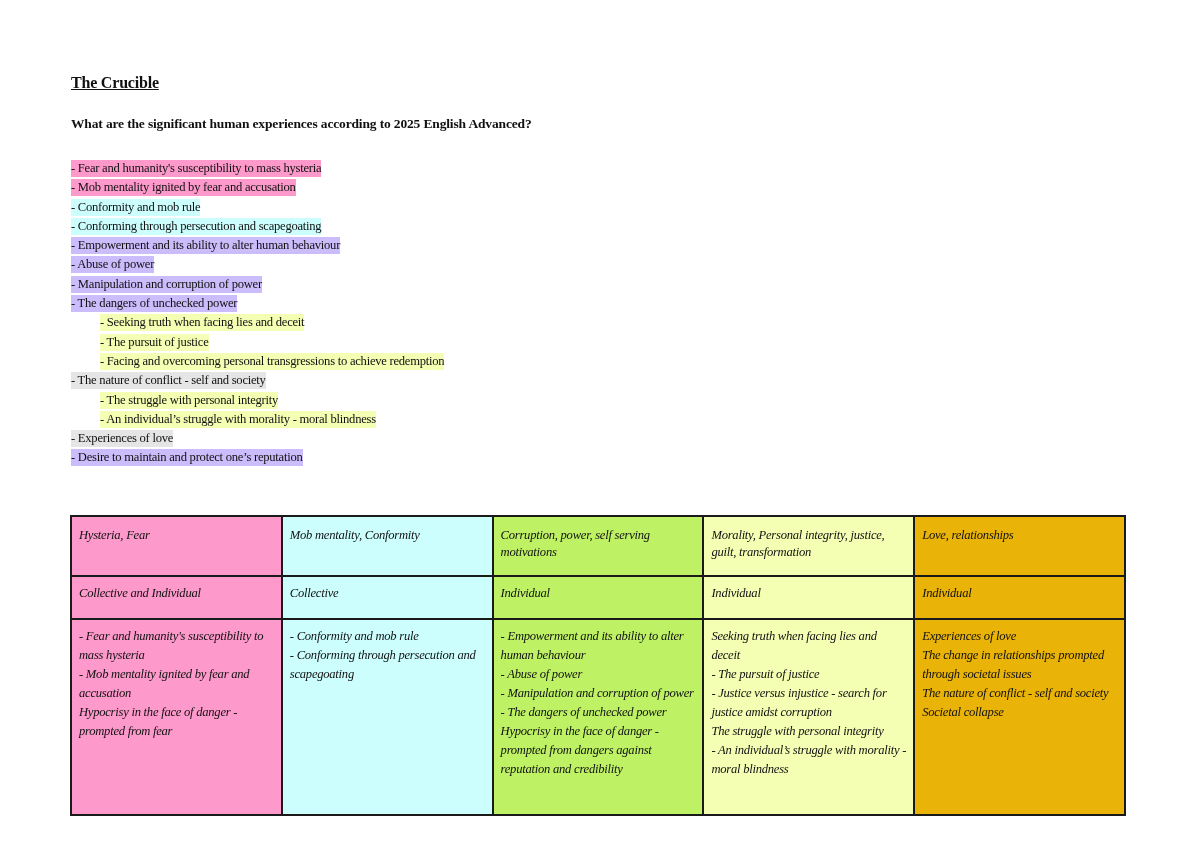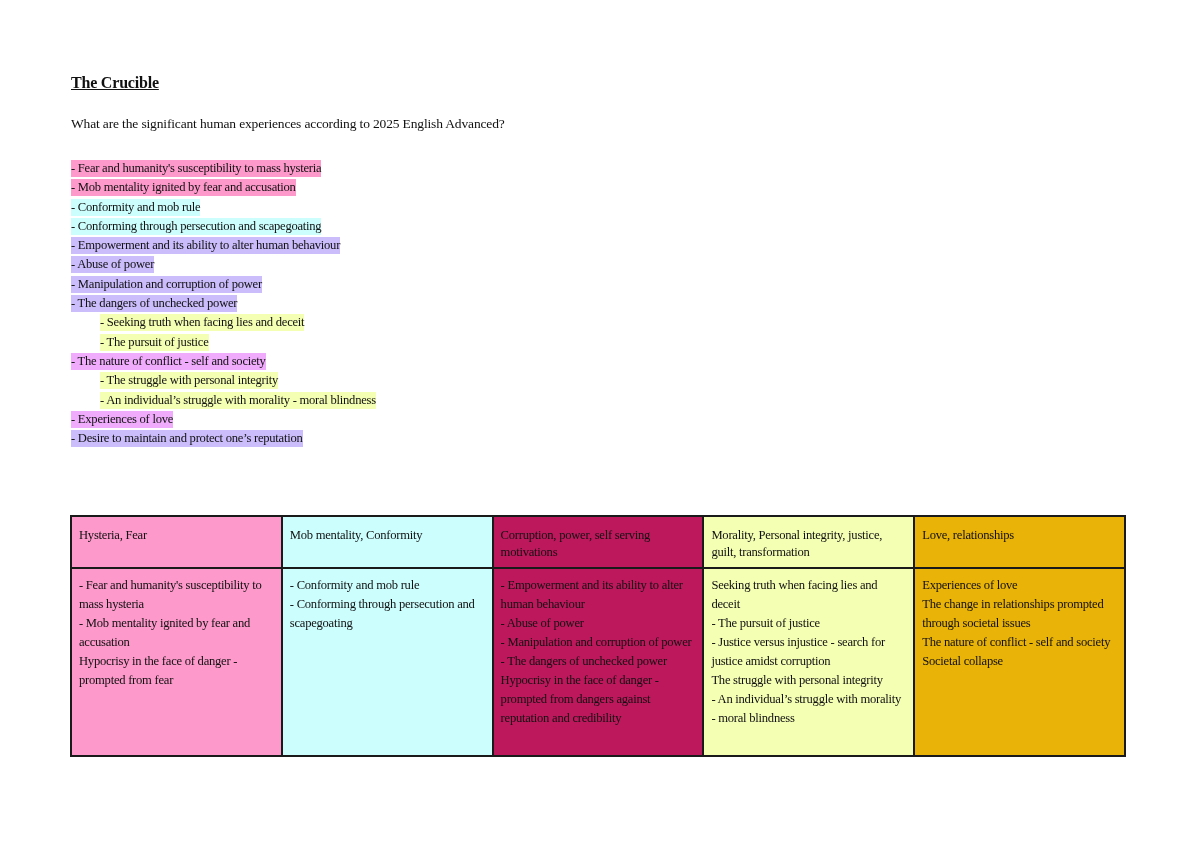--- a/index.html
+++ b/index.html
@@ -8,90 +8,99 @@
       font-family: "Liberation Serif", "DejaVu Serif", serif;
       color: #111;
     }
     .title {
       position: absolute; left: 71px; top: 74px;
       font-size: 16px; font-weight: bold; text-decoration: underline;
       letter-spacing: -0.2px;
     }
     .question {
       position: absolute; left: 71px; top: 116px;
-      font-size: 13.5px; letter-spacing: -0.15px;
+      font-size: 13.5px; letter-spacing: -0.15px; font-weight: bold;
     }
     .themes {
       position: absolute; left: 71px; top: 159px;
       margin: 0; padding: 0; list-style: none;
     }
     .themes li {
       height: 19.3px; line-height: 19.3px;
       font-size: 12.6px; letter-spacing: -0.25px;
     }
     .themes li span { padding: 1px 0 2px 0; }
     .c-pink   { background: #fe99cb; }
     .c-cyan   { background: #ccfefe; }
     .c-purple { background: #cbbcfc; }
     .c-yellow { background: #f5ffb3; margin-left: 29px; }
-    .c-orange { background: #f0abfc; text-align: center; }
+    .c-orange { background: #e5e5e5; text-align: center; }
 
     table.grid {
       position: absolute; left: 70px; top: 515px;
       width: 1056px; border-collapse: collapse; table-layout: fixed;
     }
     table.grid td {
       border: 2px solid #1a1a1a;
       vertical-align: top;
       font-size: 12.6px; letter-spacing: -0.25px;
       line-height: 18.6px;
-      padding: 8px 7px 4px 7px;
+      padding: 8px 7px 12px 7px;
       white-space: pre-line;
+      font-style: italic;
     }
     table.grid tr.r1 td { height: 36px; line-height: 17px; padding-top: 10px; }
     table.grid tr.r2 td { height: 22px; padding-top: 7px; }
     table.grid tr.r3 td { height: 175px; line-height: 19px; padding-top: 7px; }
     .bg-pink   { background: #fe99cb; }
     .bg-cyan   { background: #ccfefe; }
-    .bg-purple { background: #be185d; }
+    .bg-purple { background: #bef264; }
     .bg-yellow { background: #f5ffb3; }
     .bg-orange { background: #eab308; }
   </style>
 </head>
 <body>
 
 <div class="title">The Crucible</div>
 <div class="question">What are the significant human experiences according to 2025 English Advanced?</div>
 
 <ul class="themes">
   <li><span class="c-pink">- Fear and humanity's susceptibility to mass hysteria</span></li>
   <li><span class="c-pink">- Mob mentality ignited by fear and accusation</span></li>
   <li><span class="c-cyan">- Conformity and mob rule</span></li>
   <li><span class="c-cyan">- Conforming through persecution and scapegoating</span></li>
   <li><span class="c-purple">- Empowerment and its ability to alter human behaviour</span></li>
   <li><span class="c-purple">- Abuse of power</span></li>
   <li><span class="c-purple">- Manipulation and corruption of power</span></li>
   <li><span class="c-purple">- The dangers of unchecked power</span></li>
   <li><span class="c-yellow">- Seeking truth when facing lies and deceit</span></li>
   <li><span class="c-yellow">- The pursuit of justice</span></li>
+  <li><span class="c-yellow">- Facing and overcoming personal transgressions to achieve redemption</span></li>
   <li><span class="c-orange">- The nature of conflict - self and society</span></li>
   <li><span class="c-yellow">- The struggle with personal integrity</span></li>
   <li><span class="c-yellow">- An individual’s struggle with morality - moral blindness</span></li>
   <li><span class="c-orange">- Experiences of love</span></li>
   <li><span class="c-purple">- Desire to maintain and protect one’s reputation</span></li>
 </ul>
 
 <table class="grid">
   <tbody>
       <tr class="r1">
     <td class="bg-pink">Hysteria, Fear</td>
     <td class="bg-cyan">Mob mentality, Conformity</td>
     <td class="bg-purple">Corruption, power, self serving motivations</td>
     <td class="bg-yellow">Morality, Personal integrity, justice, guilt, transformation</td>
     <td class="bg-orange">Love, relationships</td>
+  </tr>
+  <tr class="r2">
+    <td class="bg-pink">Collective and Individual</td>
+    <td class="bg-cyan">Collective</td>
+    <td class="bg-purple">Individual</td>
+    <td class="bg-yellow">Individual</td>
+    <td class="bg-orange">Individual</td>
   </tr>
   <tr class="r3">
     <td class="bg-pink">- Fear and humanity's susceptibility to mass hysteria
 - Mob mentality ignited by fear and accusation
 Hypocrisy in the face of danger - prompted from fear</td>
     <td class="bg-cyan">- Conformity and mob rule
 - Conforming through persecution and scapegoating</td>
     <td class="bg-purple">- Empowerment and its ability to alter human behaviour
 - Abuse of power
 - Manipulation and corruption of power

